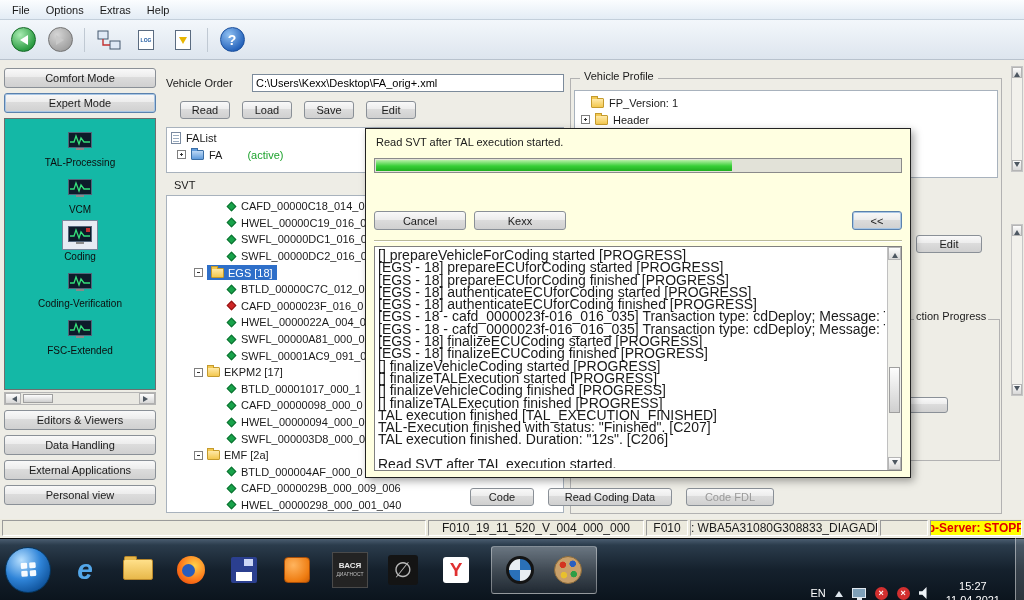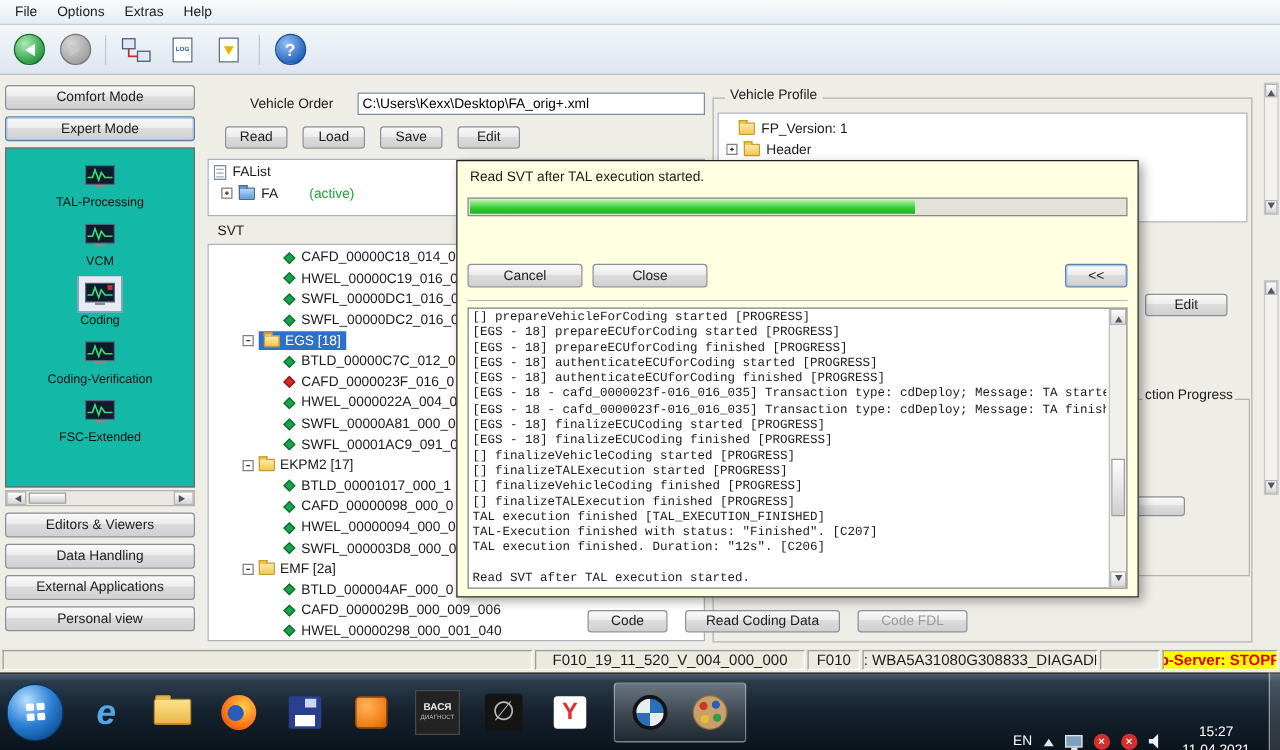--- a/index.html
+++ b/index.html
@@ -59,21 +59,21 @@
   .mode.selected .ibox { background:#e6ebf3; border-color:#75879c; }
   .mode .mlabel { font-size:10px; color:#0d0d0d; margin-top:1px; white-space:nowrap; }
   .scrollrow { height:13px; margin-top:2px; display:flex; align-items:stretch; border:1px solid #b5b5b5; background:#e9e8e2; }
   .scrollrow .sbtn { width:16px; background:linear-gradient(#fdfdfd,#d7d7d7); border:1px solid #b0b0b0; display:flex; align-items:center; justify-content:center; }
   .scrollrow .thumb { width:30px; margin:1px 0 1px 2px; background:linear-gradient(#fdfdfd,#cfcfcf); border:1px solid #9f9f9f; }
   .scrollrow .track { flex:1; }
   #side-buttons .btn { height:20px; margin-top:5px; }
 
   
   #center { position:absolute; left:166px; top:74px; width:398px; }
-  .vo-row { display:flex; align-items:center;margin-left:34px; }
+  .vo-row { display:flex; align-items:center; }
   .vo-label { width:86px; font-size:11px; }
   .vo-input { flex:1; height:18px; border:1px solid #7c8b9b; background:#fff; font-family:"Liberation Sans",sans-serif; font-size:11px; padding:0 3px; }
   .vo-btns { display:flex; gap:12px; margin-top:9px; padding-left:14px; }
   .vo-btns .btn { width:50px; height:18px; }
   .fa-box { margin-top:8px; height:46px; background:#fff; border:1px solid #a8b2bd; padding:2px 0 0 4px; overflow:hidden; }
   .trow { height:16.6px; display:flex; align-items:center; font-size:11px; white-space:nowrap; overflow:hidden; gap:5px; }
   .trow .green { color:#1ea32e;padding-left:20px; }
   .svt-group { position:relative; margin-top:6px; height:334px; }
   .svt-label { position:absolute; left:8px; top:0; font-size:11px; }
   .tree-box { position:absolute; left:0; right:0; top:16px; bottom:0; background:#fff; border:1px solid #a8b2bd; overflow:hidden; padding-top:2px; }
@@ -106,21 +106,21 @@
   .dlg-title { margin:7px 0 0 10px; font-size:11px; }
   .dlg-progress { margin:10px 8px 0; height:15px; border:1px solid #8a8a8a; background:#e2e2d8; padding:1px; }
   .pfill { height:100%; background:linear-gradient(#b8f0a8,#37cf37 55%,#1fae1f); }
   .dlg-buttons { display:flex; margin:38px 8px 0; }
   .dlg-buttons .btn { width:92px; height:19px; }
   .dlg-buttons .gap { width:8px; } .dlg-buttons .spacer { flex:1; }
   .dlg-buttons .collapse { width:50px; }
   .dlg-hr { margin:10px 8px 0; border-top:1px solid #b9b99a; border-bottom:1px solid #ffffff; height:0; }
   .dlg-log { position:relative; margin:4px 8px 0; height:225px; background:#fff; border:1px solid #808080; overflow:hidden; }
   .log-lines { position:absolute; left:3px; top:2px; right:16px; bottom:2px; overflow:hidden;
-    font-family:Liberation Mono, monospace; font-size:10px; }
+    font-family:Liberation Sans, sans-serif; font-size:14px; }
   .log-line { height:12.3px; line-height:12.3px; white-space:pre; }
   .log-sb { position:absolute; right:0; top:0; bottom:0; width:14px; background:#f0f0ea; border-left:1px solid #c0c0c0; }
   .log-sb .sbb { position:absolute; left:0; right:0; height:13px; background:linear-gradient(#fdfdfd,#d8d8d8); border:1px solid #b5b5b5; display:flex; align-items:center; justify-content:center; }
   .log-sb .sbb.top { top:0; } .log-sb .sbb.bot { bottom:0; }
   .log-sb .thumb { position:absolute; left:1px; right:1px; top:54%; height:46px; background:linear-gradient(#fdfdfd,#cfcfcf); border:1px solid #9f9f9f; }
 
   
   #statusbar { position:absolute; left:0; top:519px; width:1024px; height:18px; background:#eceade;
     display:flex; gap:2px; padding:1px 2px; font-size:12px; align-items:stretch; }
   .seg { display:flex; align-items:center; justify-content:center; white-space:nowrap; overflow:hidden; background:#eceade; }
@@ -455,21 +455,21 @@
   </div>
 
   <div id="dialog">
     <div class="dlg-title">Read SVT after TAL execution started.</div>
     <div class="dlg-progress">
       <div class="pfill" style="width:68%"></div>
     </div>
     <div class="dlg-buttons">
       <div class="btn">Cancel</div>
       <div class="gap"></div>
-      <div class="btn">Close</div>
+      <div class="btn">Kexx</div>
       <div class="spacer"></div>
       <div class="btn collapse default">&lt;&lt;</div>
     </div>
     <div class="dlg-hr"></div>
     <div class="dlg-log">
       <div class="log-lines">
         <div class="log-line">[] prepareVehicleForCoding started [PROGRESS]</div>
         <div class="log-line">[EGS - 18] prepareECUforCoding started [PROGRESS]</div>
         <div class="log-line">[EGS - 18] prepareECUforCoding finished [PROGRESS]</div>
         <div class="log-line">[EGS - 18] authenticateECUforCoding started [PROGRESS]</div>

